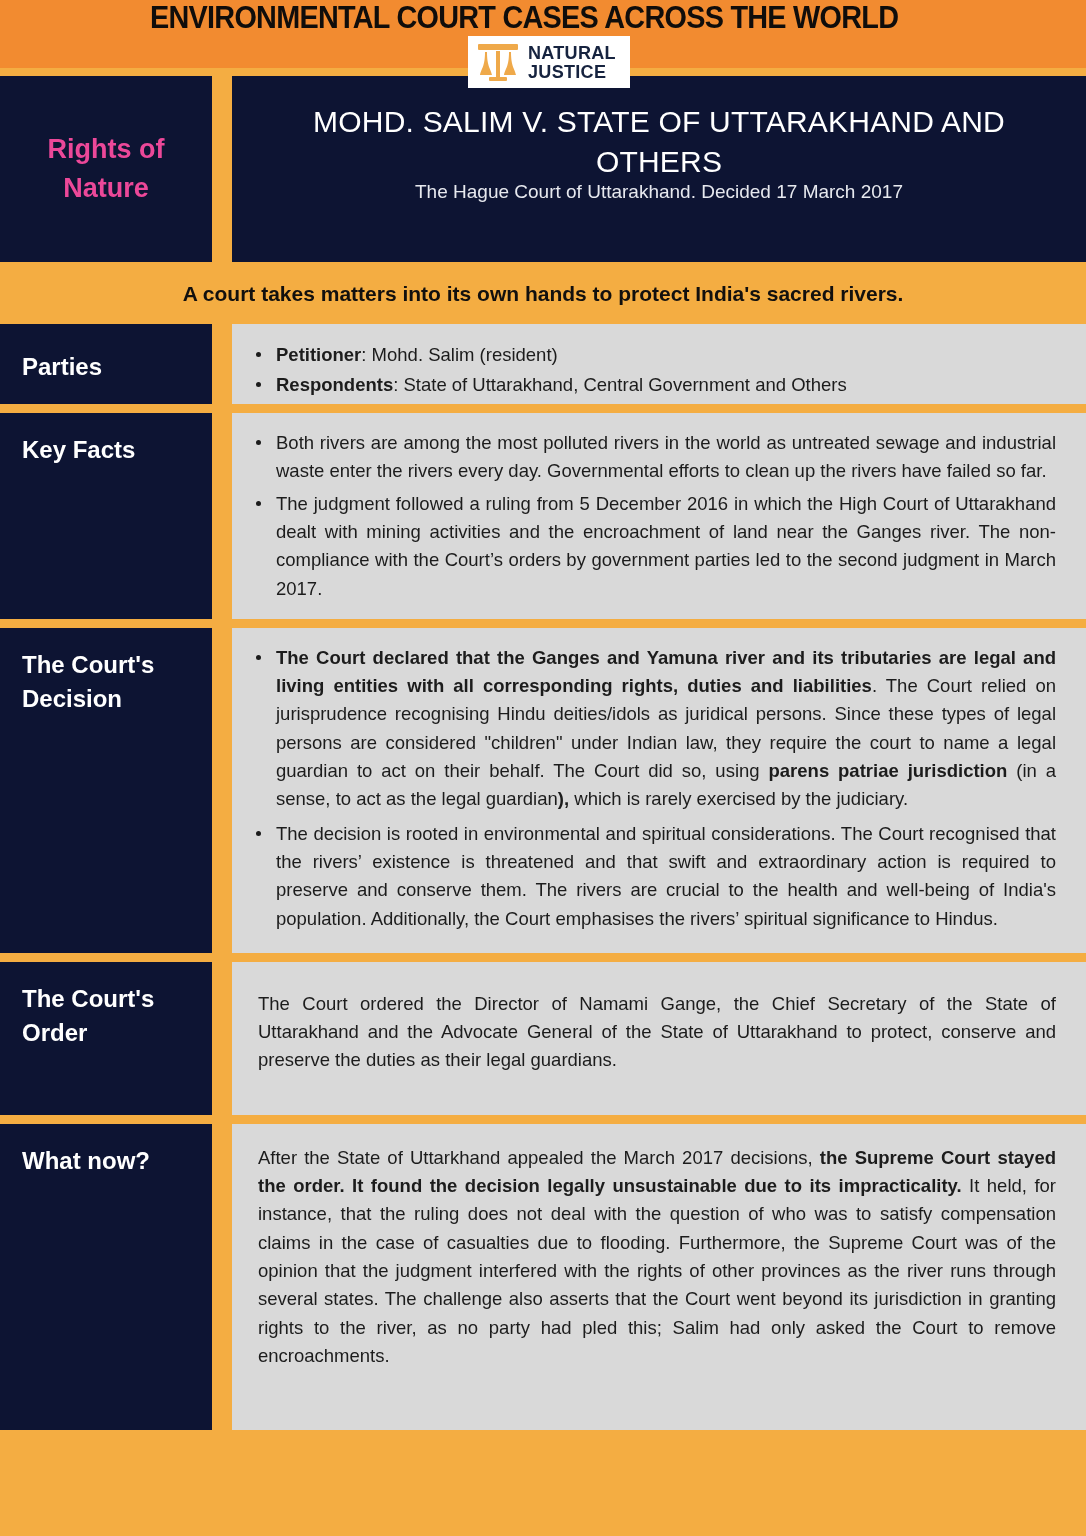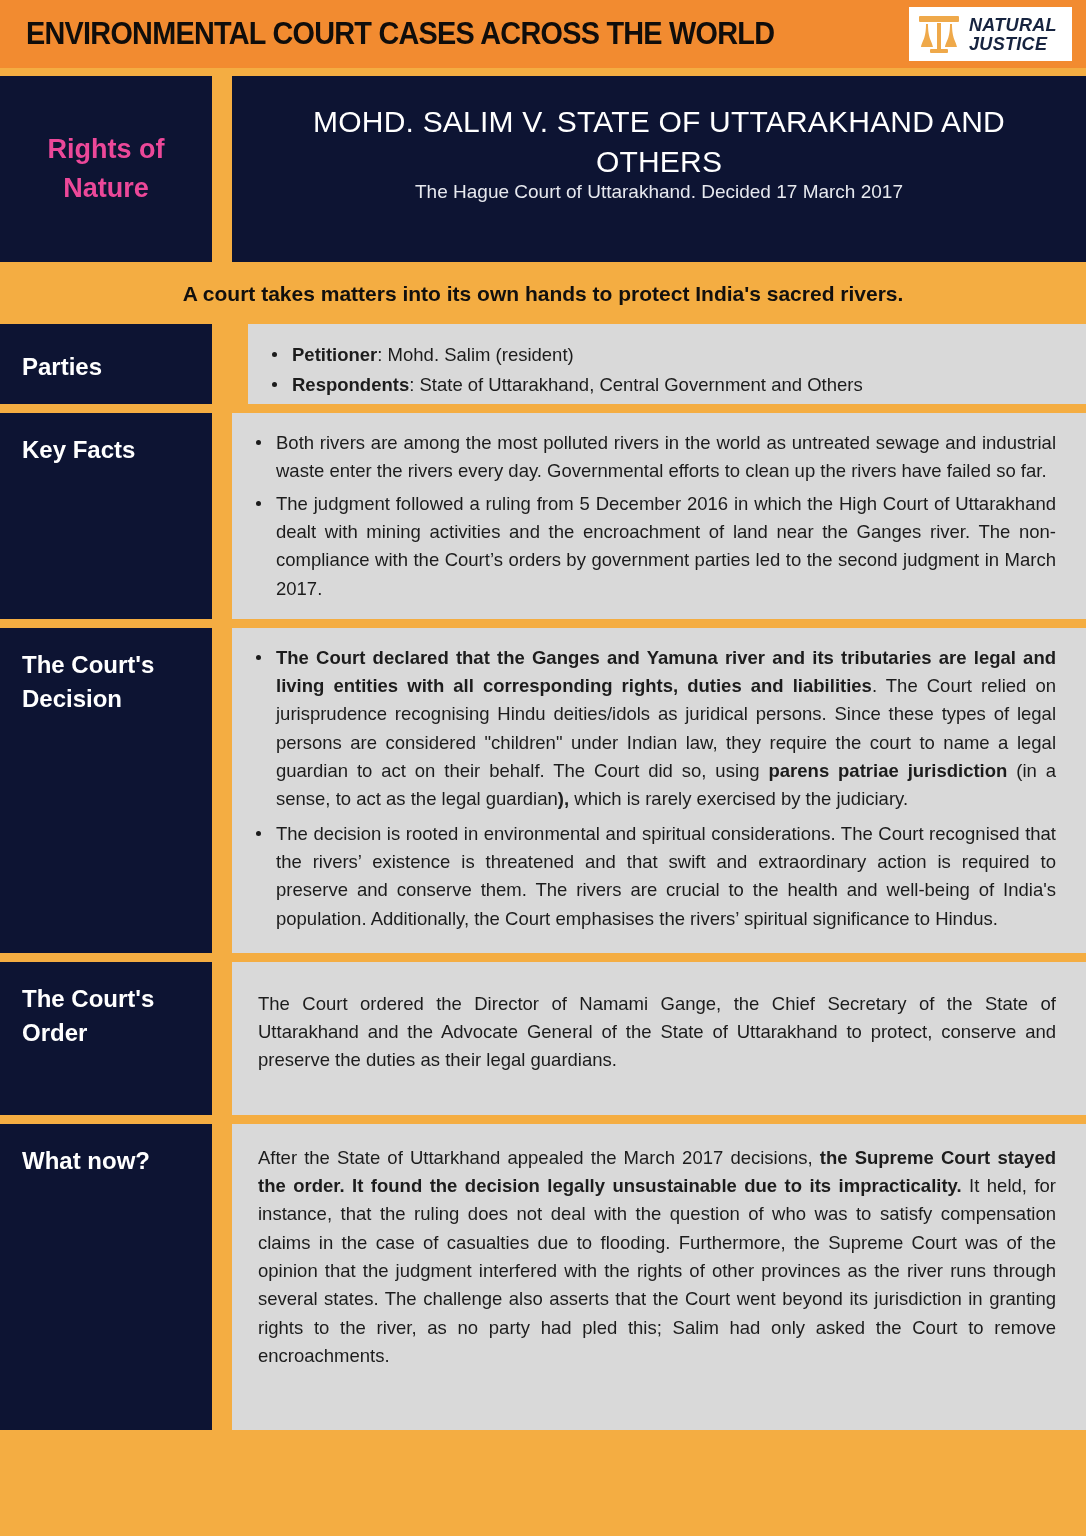--- a/index.html
+++ b/index.html
@@ -21,20 +21,21 @@
 
   
   .header {
     position: relative;
     height: 68px;
     background: #f28b30;
     display: flex;
     align-items: center;
     justify-content: space-between;
     padding: 0 8px 0 26px;
+    flex-direction: column;
   }
   .header-title {
     font-size: 31px;
     font-weight: bold;
     color: #100d0b;
     letter-spacing: -0.8px;
     transform: scaleX(0.93);
     transform-origin: left center;
     white-space: nowrap;
   }
@@ -46,21 +47,20 @@
     padding: 5px 10px 5px 8px;
     height: 54px;
     margin-right: 6px;
   }
   .logo-mark { width: 44px; height: 42px; flex: 0 0 44px; }
   .logo-text {
     display: flex;
     flex-direction: column;
     justify-content: center;
     line-height: 1.02;
-    font-style: italic;
   }
   .logo-text span {
     font-size: 19px;
     font-weight: bold;
     color: #16233f;
     letter-spacing: 0.3px;
     transform: scaleX(0.95);
     transform-origin: left center;
   }
 
@@ -168,21 +168,21 @@
   .section-body li:last-child { margin-bottom: 0; }
   .section-body p {
     text-align: justify;
     text-justify: inter-word;
     padding-left: 8px;
   }
   b, strong { font-weight: bold; }
 
   
   .s-parties .section-label { padding-top: 26px; }
-  .s-parties .section-body { padding-top: 17px; padding-bottom: 3px; margin-left: 16px; }
+  .s-parties .section-body { padding-top: 17px; padding-bottom: 3px; }
   .s-parties li { text-align: left; }
 
   .s-keyfacts .section-body { padding-top: 16px; padding-bottom: 16px; }
   .s-keyfacts li { margin-bottom: 4px; }
 
   .s-decision .section-body { padding-top: 16px; padding-bottom: 20px; }
   .s-decision li { margin-bottom: 6px; }
 
   .s-order .section-body { padding-top: 28px; padding-bottom: 40px; }
   .s-whatnow .section-body { padding-top: 20px; padding-bottom: 60px; }

